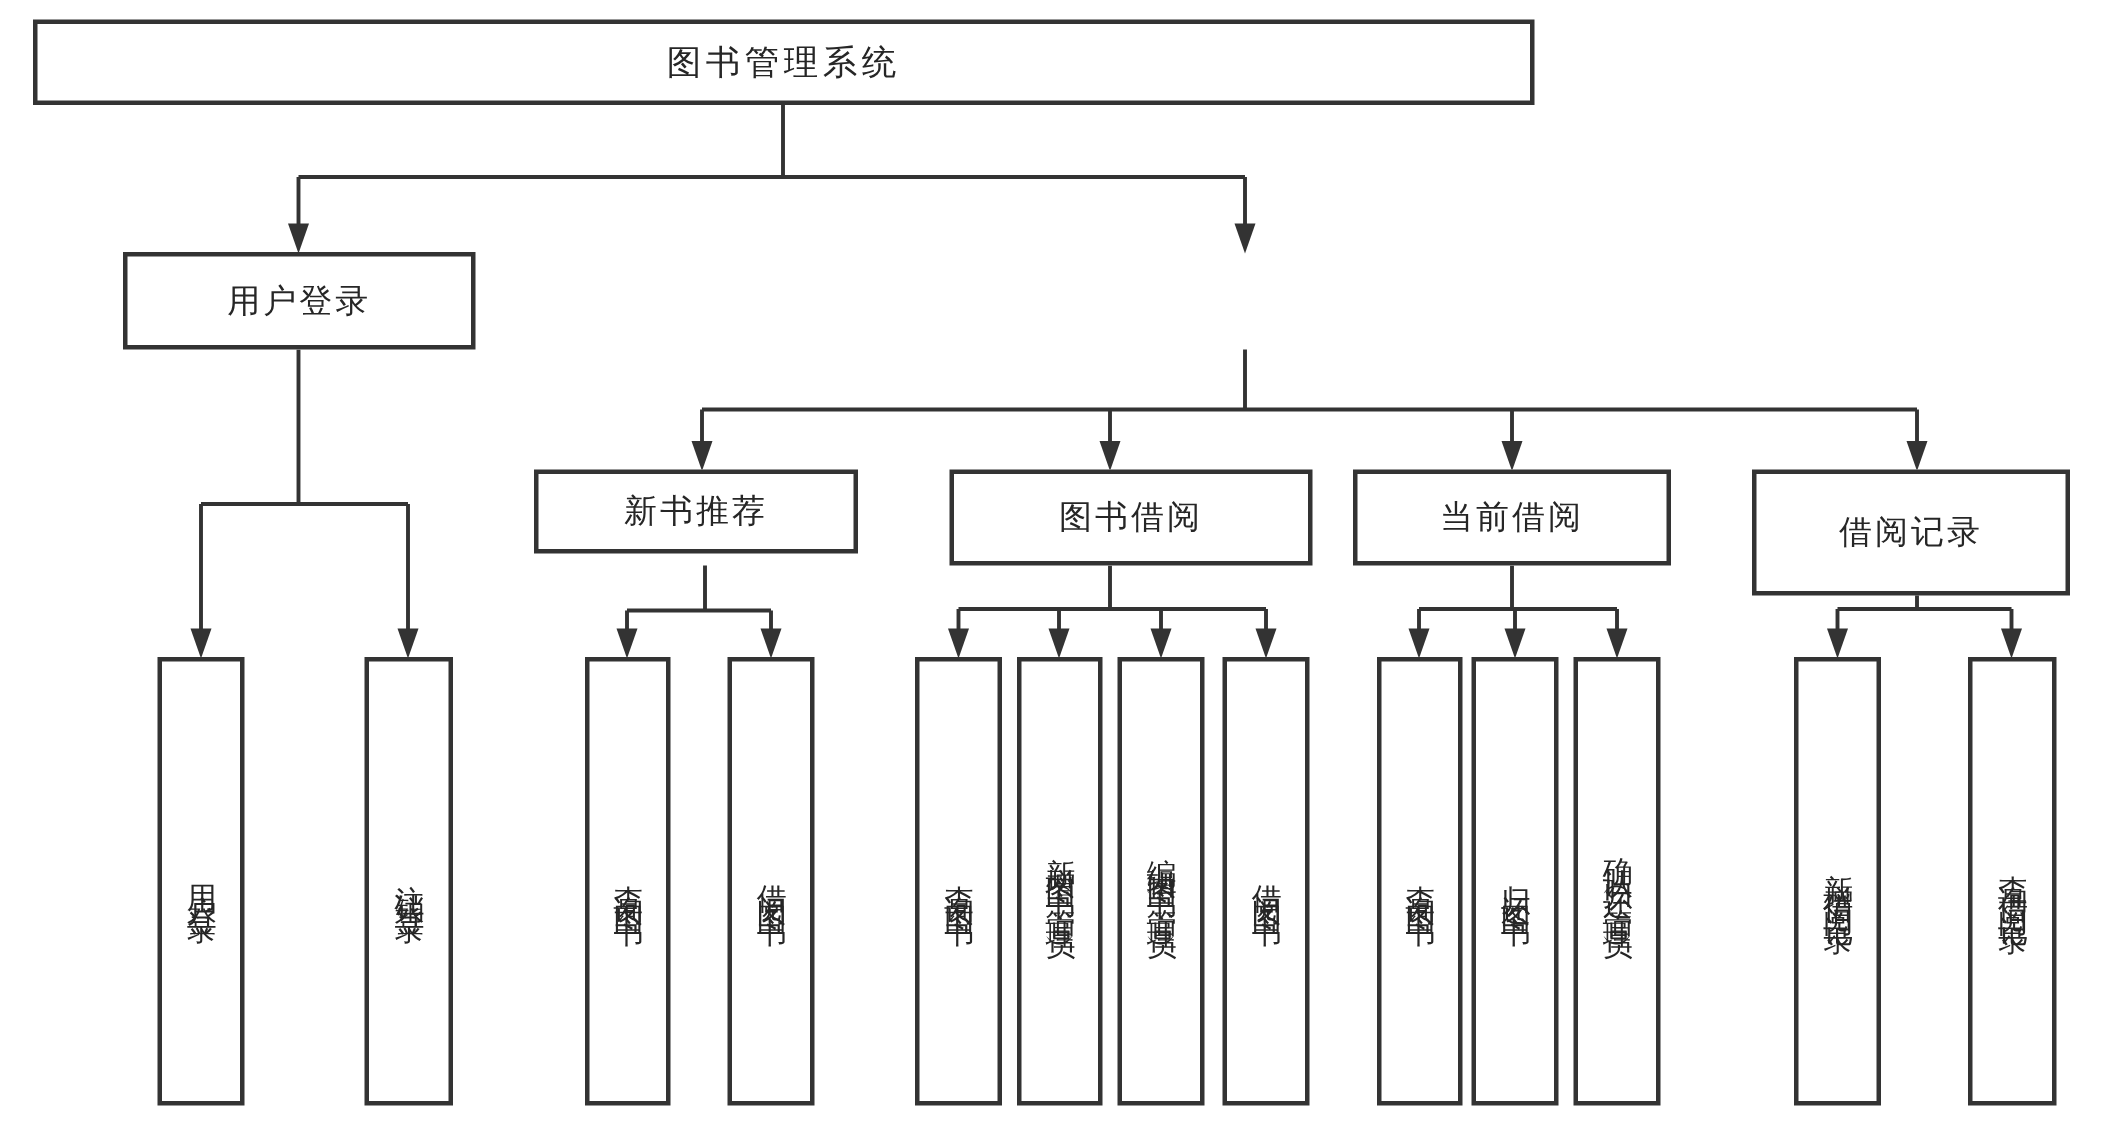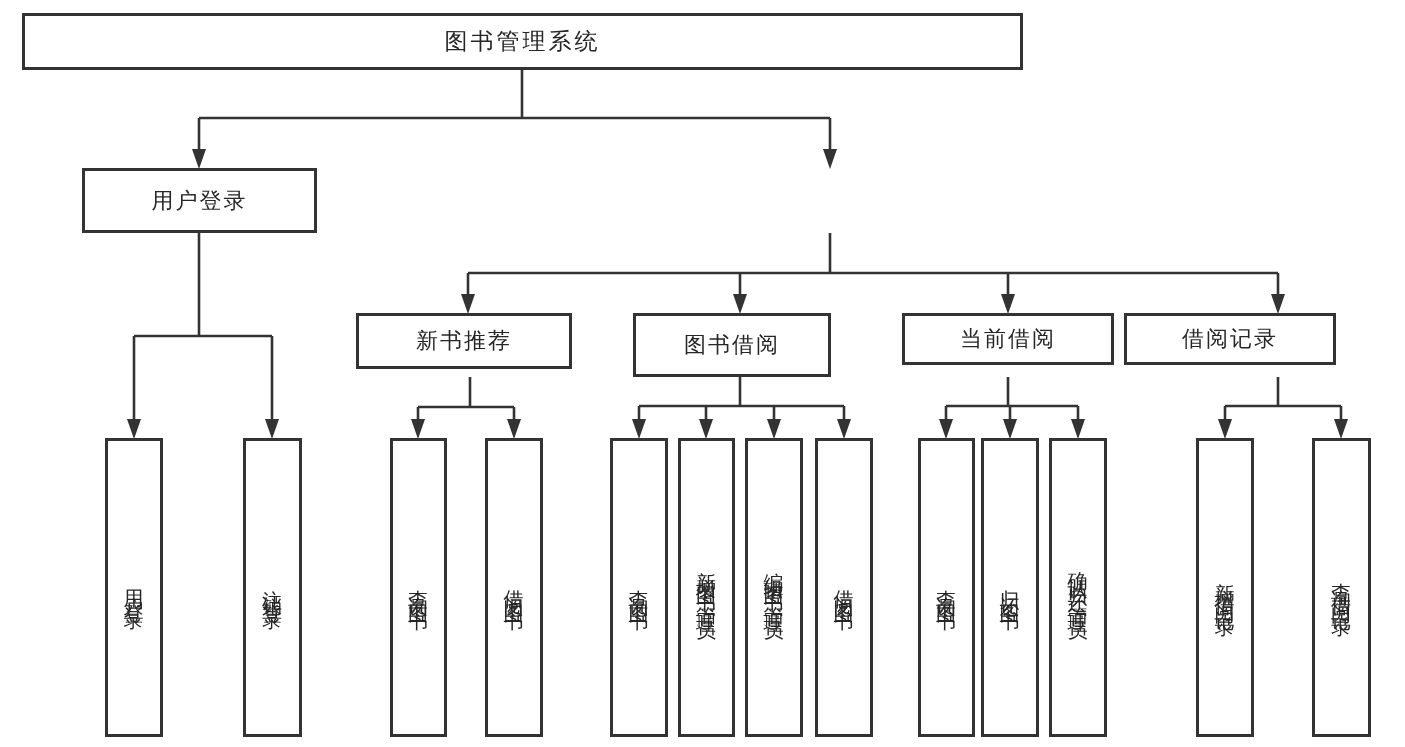--- a/index.html
+++ b/index.html
@@ -106,23 +106,23 @@
       <polygon points="1218,419 1232,419 1225,439"></polygon>
     <path d="M1341,406 V425"></path>
       <polygon points="1334,419 1348,419 1341,439"></polygon>
   </svg>
 
   <div class="node h root" style="left:22px;top:13px;width:1001px;height:57px">图书管理系统</div>
 
   <div class="node h" style="left:82px;top:168px;width:235px;height:65px">用户登录</div>
 
   <div class="node h" style="left:356px;top:313px;width:216px;height:56px">新书推荐</div>
-  <div class="node h" style="left:633px;top:313px;width:198px;height:64px">图书借阅</div>
-  <div class="node h" style="left:902px;top:313px;width:212px;height:52px">当前借阅</div>
-  <div class="node h" style="left:1124px;top:313px;width:212px;height:52px">借阅记录</div>
+  <div class="node h" style="left:633px;top:313px;width:242px;height:64px">图书借阅</div>
+  <div class="node h" style="left:902px;top:313px;width:212px;height:64px">当前借阅</div>
+  <div class="node h" style="left:1168px;top:313px;width:212px;height:84px">借阅记录</div>
 
   <div class="node v" style="left:105px;top:438px;width:58px;height:299px">用户登录</div>
   <div class="node v" style="left:243px;top:438px;width:59px;height:299px">注销登录</div>
 
   <div class="node v" style="left:390px;top:438px;width:57px;height:299px">查询图书</div>
   <div class="node v" style="left:485px;top:438px;width:58px;height:299px">借阅图书</div>
 
   <div class="node v" style="left:610px;top:438px;width:58px;height:299px">查询图书</div>
   <div class="node v" style="left:678px;top:438px;width:57px;height:299px">新增图书（管理员）</div>
   <div class="node v" style="left:745px;top:438px;width:58px;height:299px">编辑图书（管理员）</div>

